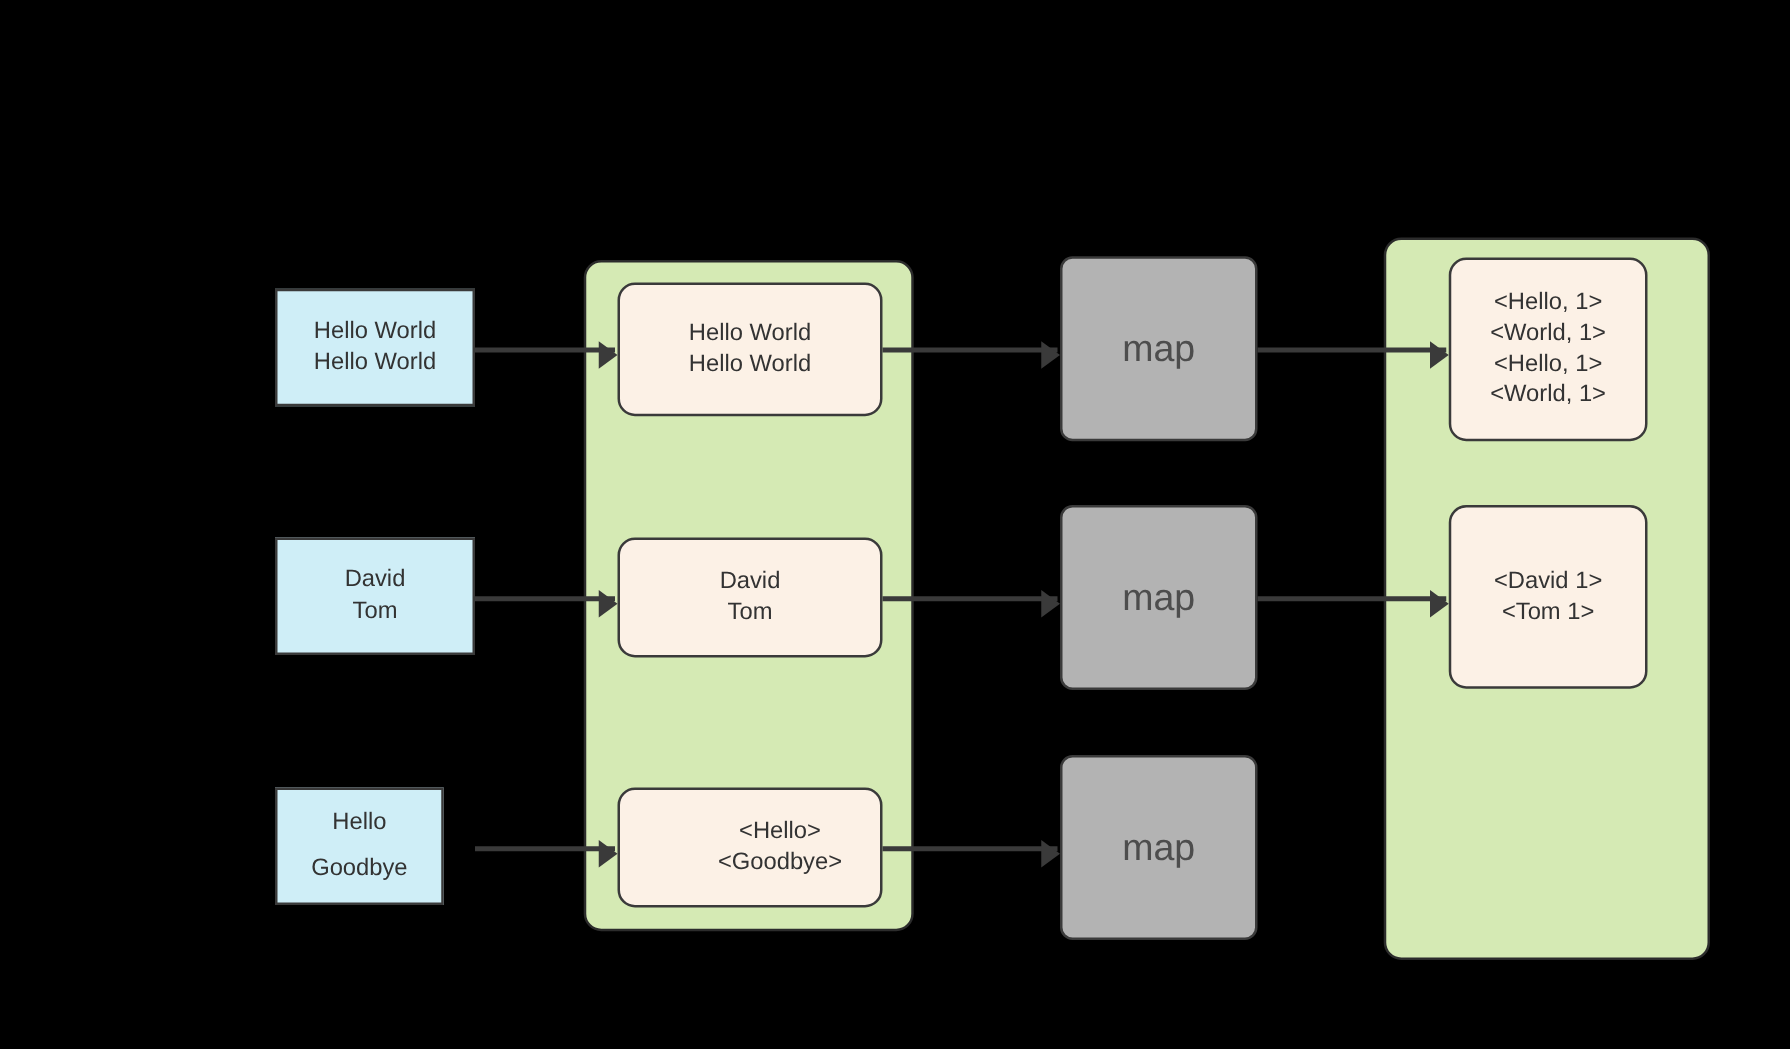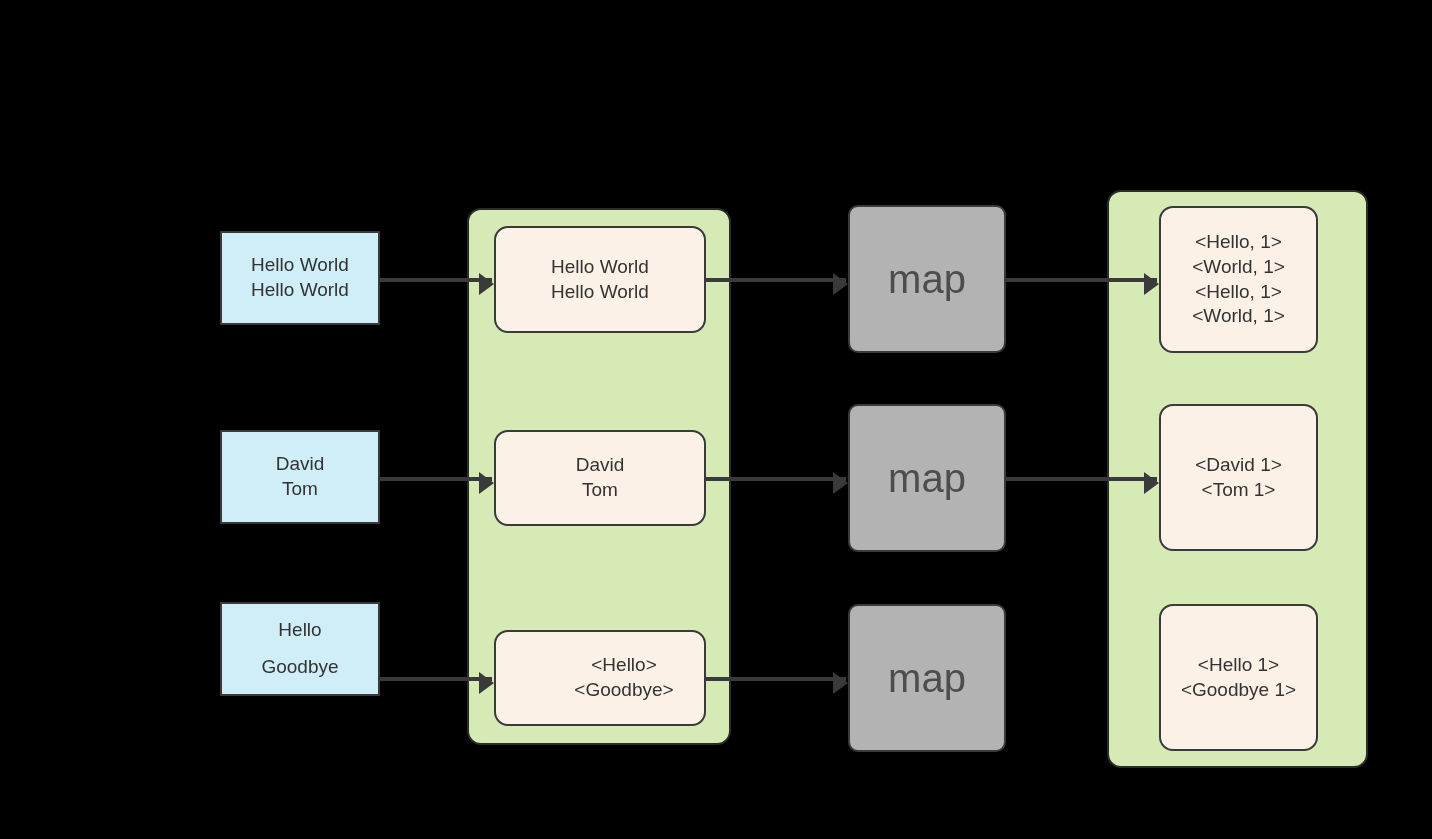--- a/index.html
+++ b/index.html
@@ -56,21 +56,21 @@
     border: 2px solid #3A3A3A;
     border-radius: 14px;
     font-size: 19px;
   }
 
   
   .map-box {
     background: #B3B3B3;
     border: 2px solid #3A3A3A;
     border-radius: 10px;
-    font-size: 40px;
+    font-size: 30px;
     color: #4D4D4D;
   }
 
   .line-row { display: block; }
 
   
   .arrow {
     position: absolute;
     height: 0;
     border-top: 4px solid #3A3A3A;
@@ -110,21 +110,21 @@
   <div class="box input-box" style="left:220px; top:231px; width:160px; height:94px;">
     <span class="line-row">Hello World</span>
     <span class="line-row">Hello World</span>
   </div>
 
   <div class="box input-box" style="left:220px; top:430px; width:160px; height:94px;">
     <span class="line-row">David</span>
     <span class="line-row">Tom</span>
   </div>
 
-  <div class="box input-box" style="left:220px; top:602px; width:160px; height:94px;gap:12px;">
+  <div class="box input-box" style="left:220px; top:630px; width:135px; height:94px;gap:12px;">
     <span class="line-row">Hello</span>
     <span class="line-row">Goodbye</span>
   </div>
 
   <div class="box record-box" style="left:494px; top:226px; width:212px; height:107px;">
     <span class="line-row">Hello World</span>
     <span class="line-row">Hello World</span>
   </div>
 
   <div class="box record-box" style="left:494px; top:430px; width:212px; height:96px;">
@@ -154,18 +154,14 @@
     <span class="line-row">&lt;World, 1&gt;</span>
     <span class="line-row">&lt;Hello, 1&gt;</span>
     <span class="line-row">&lt;World, 1&gt;</span>
   </div>
 
   <div class="box record-box" style="left:1159px; top:404px; width:159px; height:147px;text-align:right;">
     <span class="line-row">&lt;David 1&gt;</span>
     <span class="line-row">&lt;Tom 1&gt;</span>
   </div>
 
-  <div class="box record-box" style="left:1159px; top:604px; width:159px; height:147px;">
-    <span class="line-row">&lt;Hello 1&gt;</span>
-    <span class="line-row">&lt;Goodbye 1&gt;</span>
-  </div>
 
 </div>
 
 </body></html>

